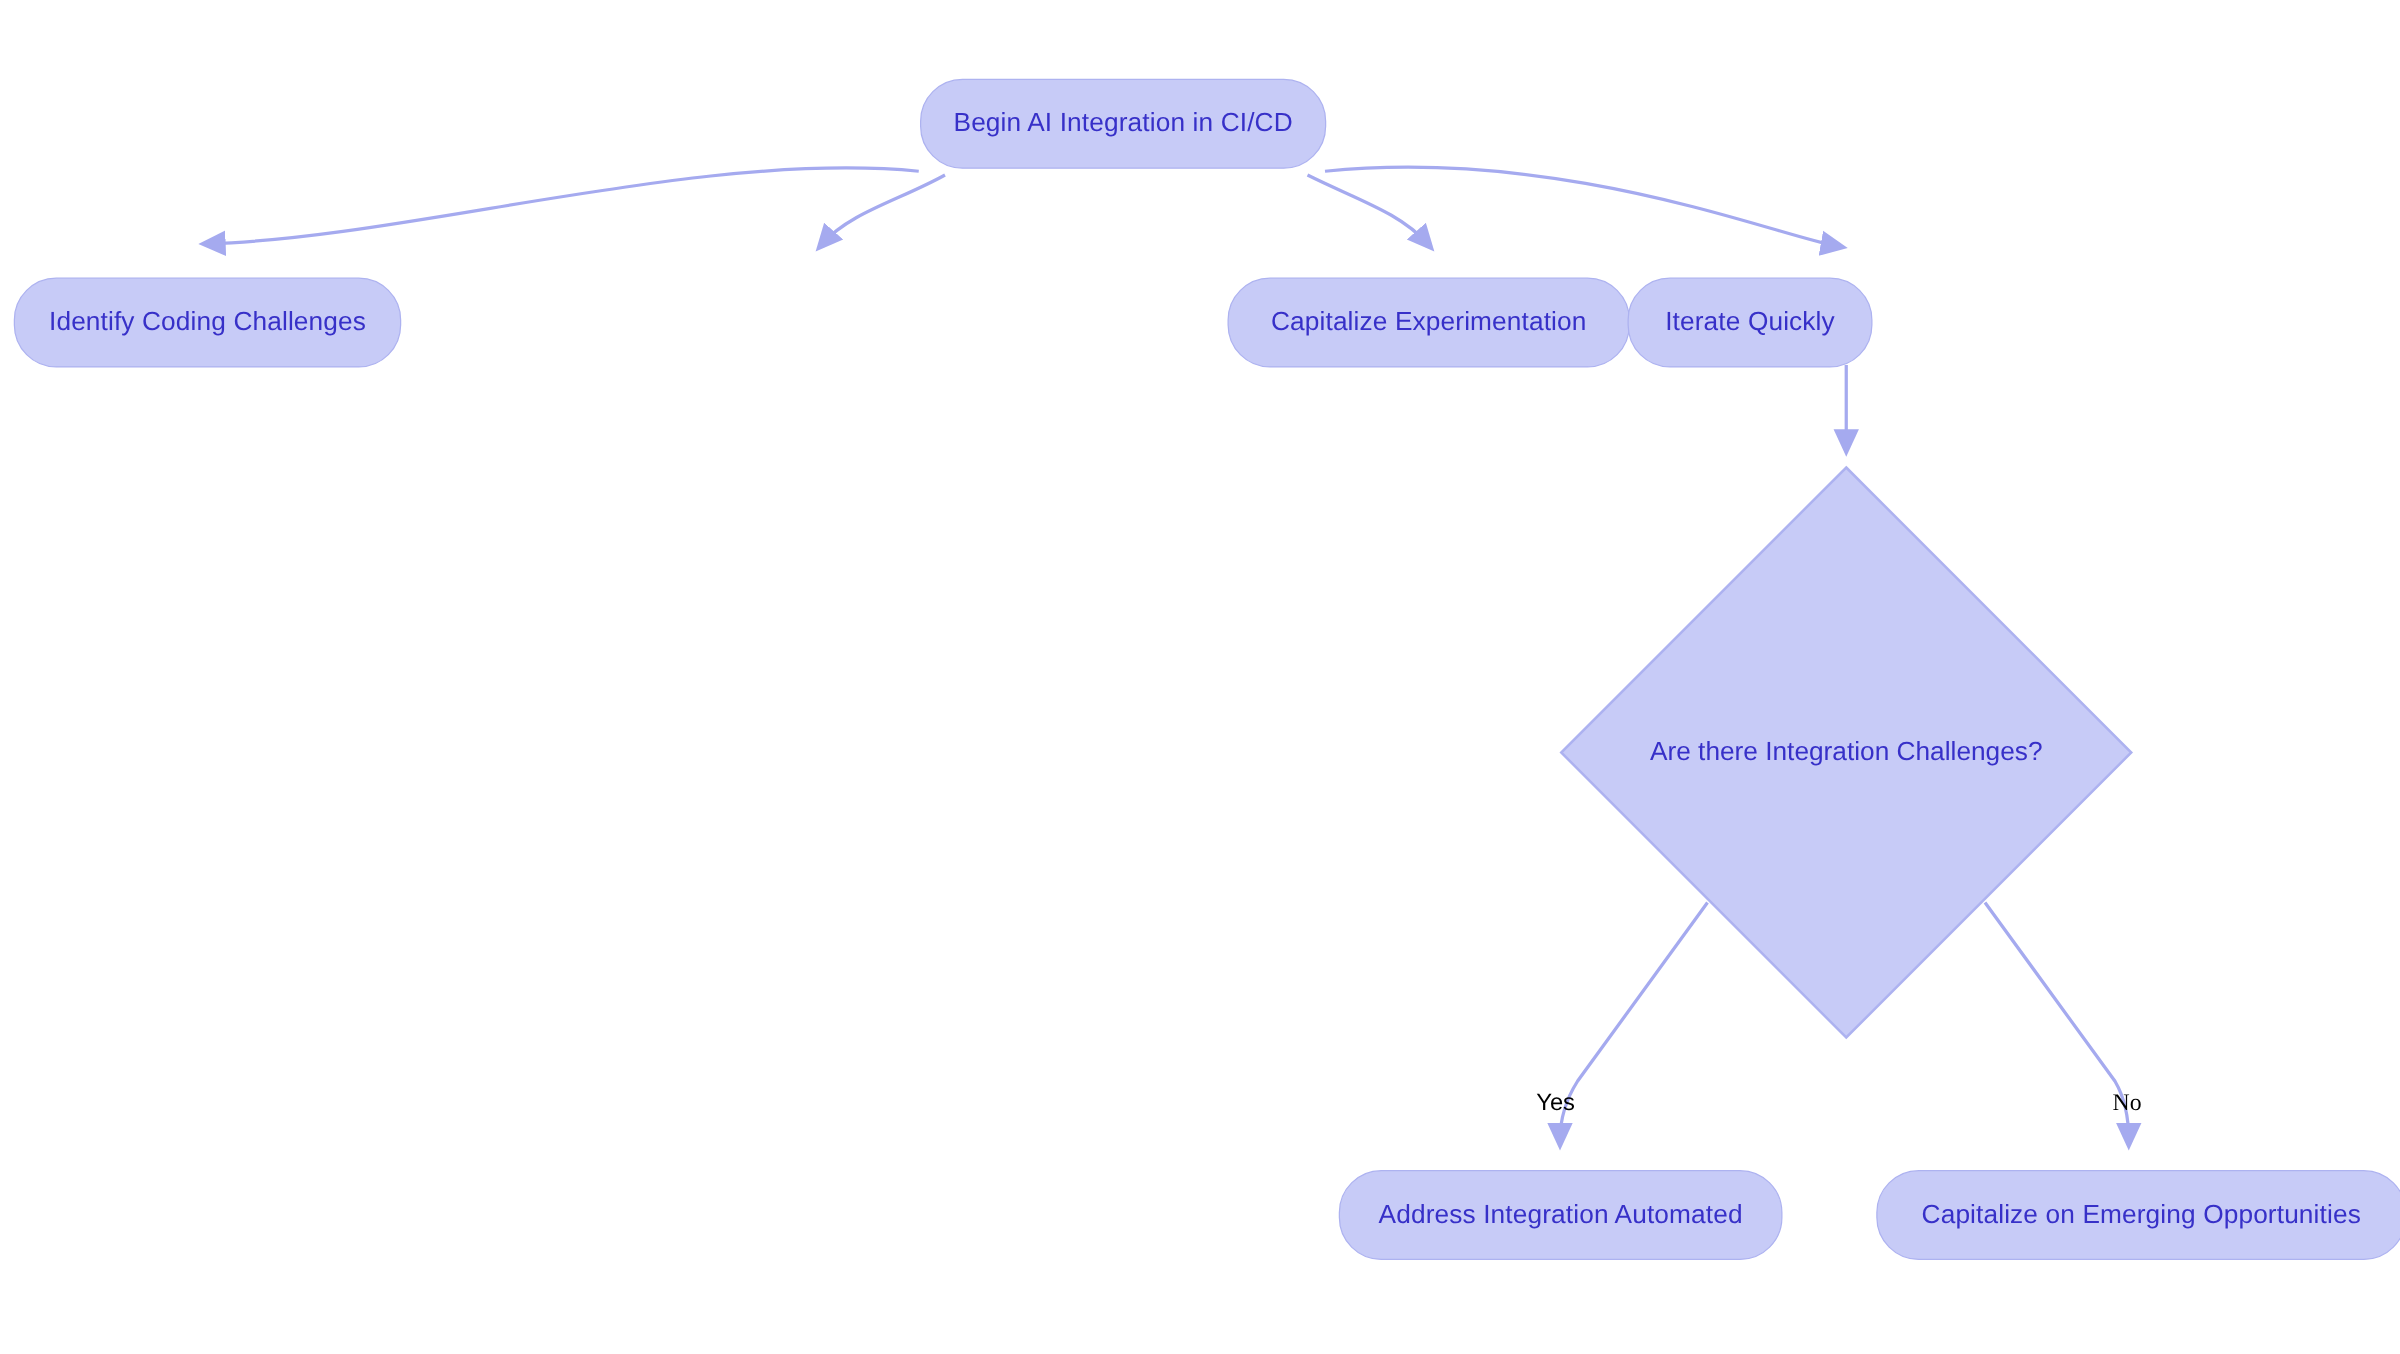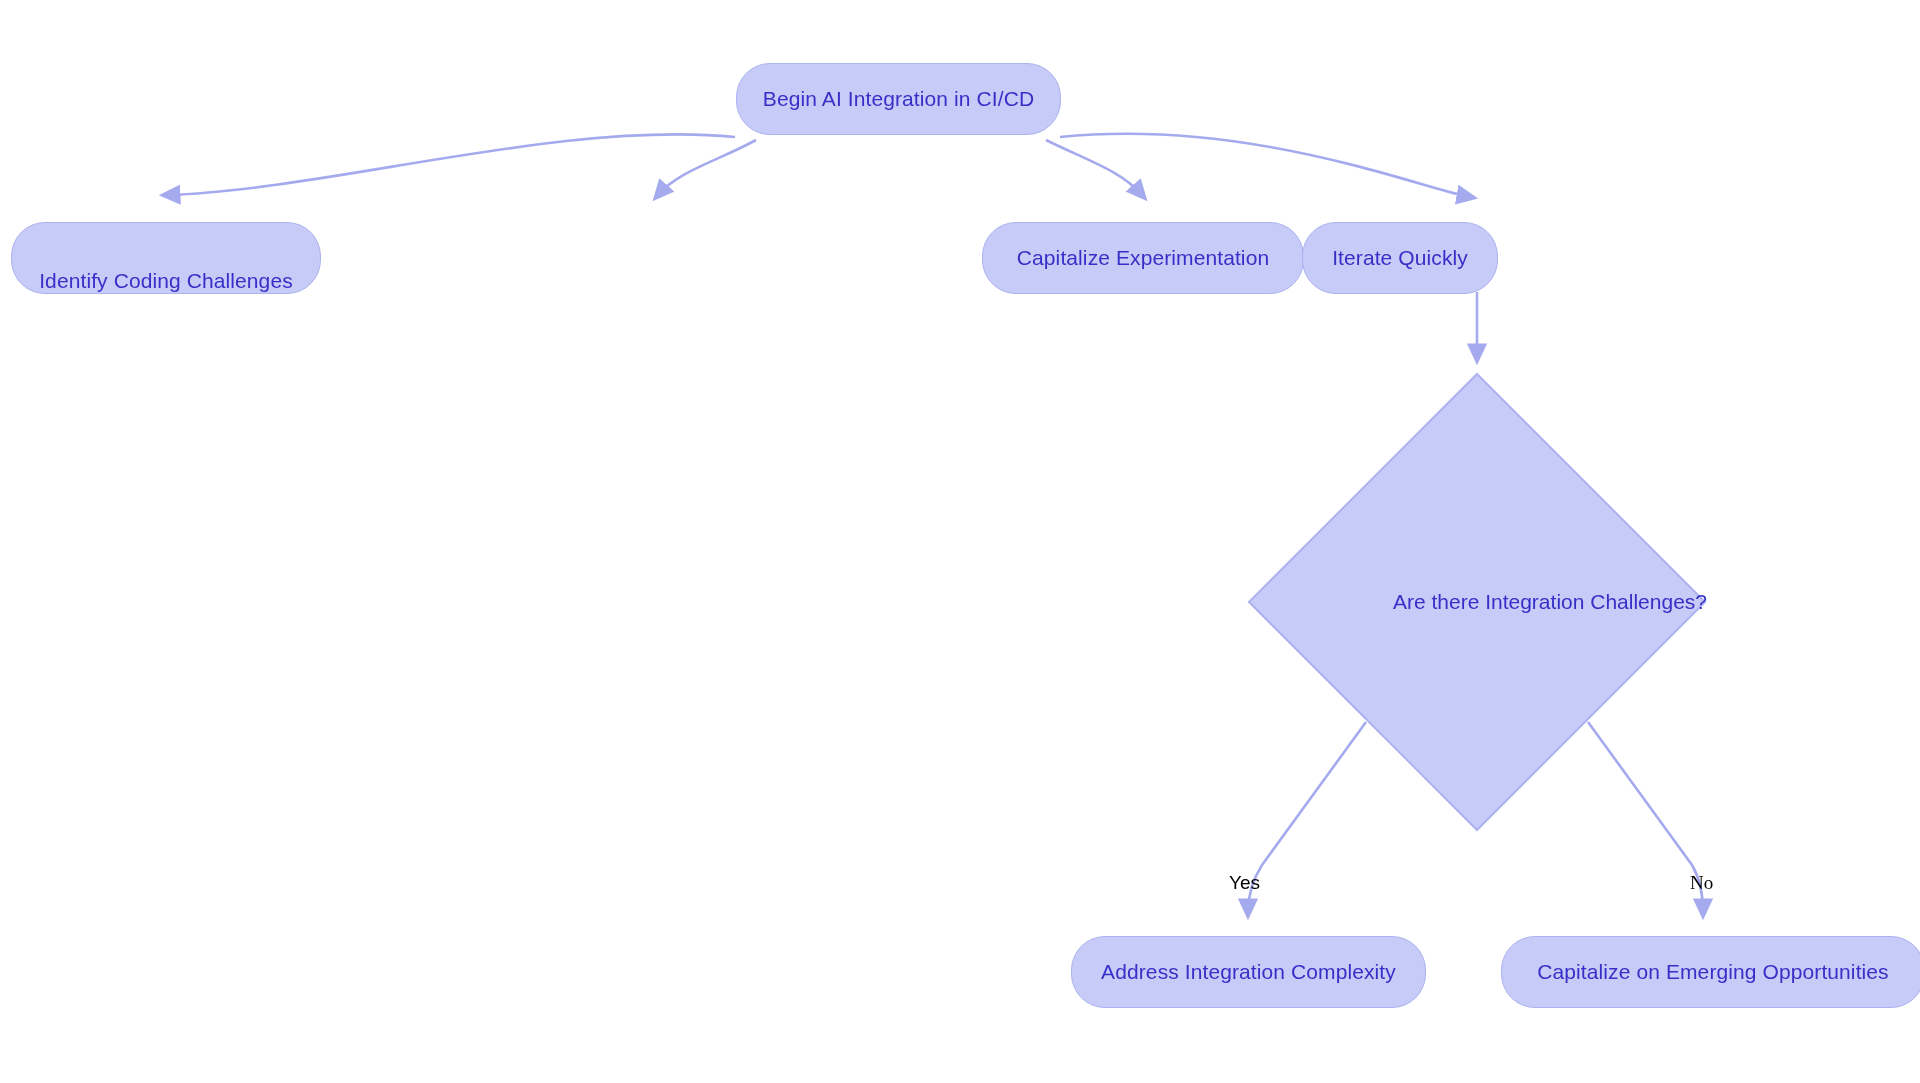--- a/index.html
+++ b/index.html
@@ -48,21 +48,21 @@
     border: 1.6px solid #adb2f0;
     border-radius: 34px;
   }
   .node-label {
     pointer-events: none;
   }
   .diamond-wrap {
     position: absolute;
     display: flex;
     align-items: center;
-    justify-content: flex-end;
+    justify-content: center;
   }
   .diamond-shape {
     position: absolute;
     left: 0;
     top: 0;
     width: 100%;
     height: 100%;
   }
   .diamond-text {
     position: relative;
@@ -103,21 +103,21 @@
 
     <path d="M 1366,722 L 1262,865 C 1250,884 1248,900 1248,912" fill="none" stroke="#a5aaef" stroke-width="2.6" marker-end="url(#arrowhead)"></path>
 
     <path d="M 1588,722 L 1692,865 C 1702,882 1703,900 1703,912" fill="none" stroke="#a5aaef" stroke-width="2.6" marker-end="url(#arrowhead)"></path>
   </svg>
 
   <div class="node rounded" style="left:736px; top:63px; width:325px; height:72px;">
     <span class="node-label">Begin AI Integration in CI/CD</span>
   </div>
 
-  <div class="node rounded" style="left:11px; top:222px; width:310px; height:72px;align-items:flex-end;">
+  <div class="node rounded" style="left:11px; top:222px; width:310px; height:72px;">
     <span class="node-label">Identify Coding Challenges</span>
   </div>
 
 
   <div class="node rounded" style="left:982px; top:222px; width:322px; height:72px;">
     <span class="node-label">Capitalize Experimentation</span>
   </div>
 
   <div class="node rounded" style="left:1302px; top:222px; width:196px; height:72px;align-items:center;">
     <span class="node-label">Iterate Quickly</span>
@@ -128,20 +128,20 @@
       <polygon points="230,2 458,230 230,458 2,230" fill="#c7cbf7" stroke="#adb2f0" stroke-width="2"></polygon>
     </svg>
     <span class="diamond-text">Are there Integration Challenges?</span>
   </div>
 
   <div class="edge-label" style="left:1229px; top:872px;">Yes</div>
 
   <div class="edge-label" style="left:1690px; top:872px;font-family:Liberation Serif, serif;">No</div>
 
   <div class="node rounded" style="left:1071px; top:936px; width:355px; height:72px;">
-    <span class="node-label">Address Integration Complexity</span>
+    <span class="node-label">Address Integration Automated</span>
   </div>
 
   <div class="node rounded" style="left:1501px; top:936px; width:424px; height:72px;">
     <span class="node-label">Capitalize on Emerging Opportunities</span>
   </div>
 
 </div>
 
 </body></html>

